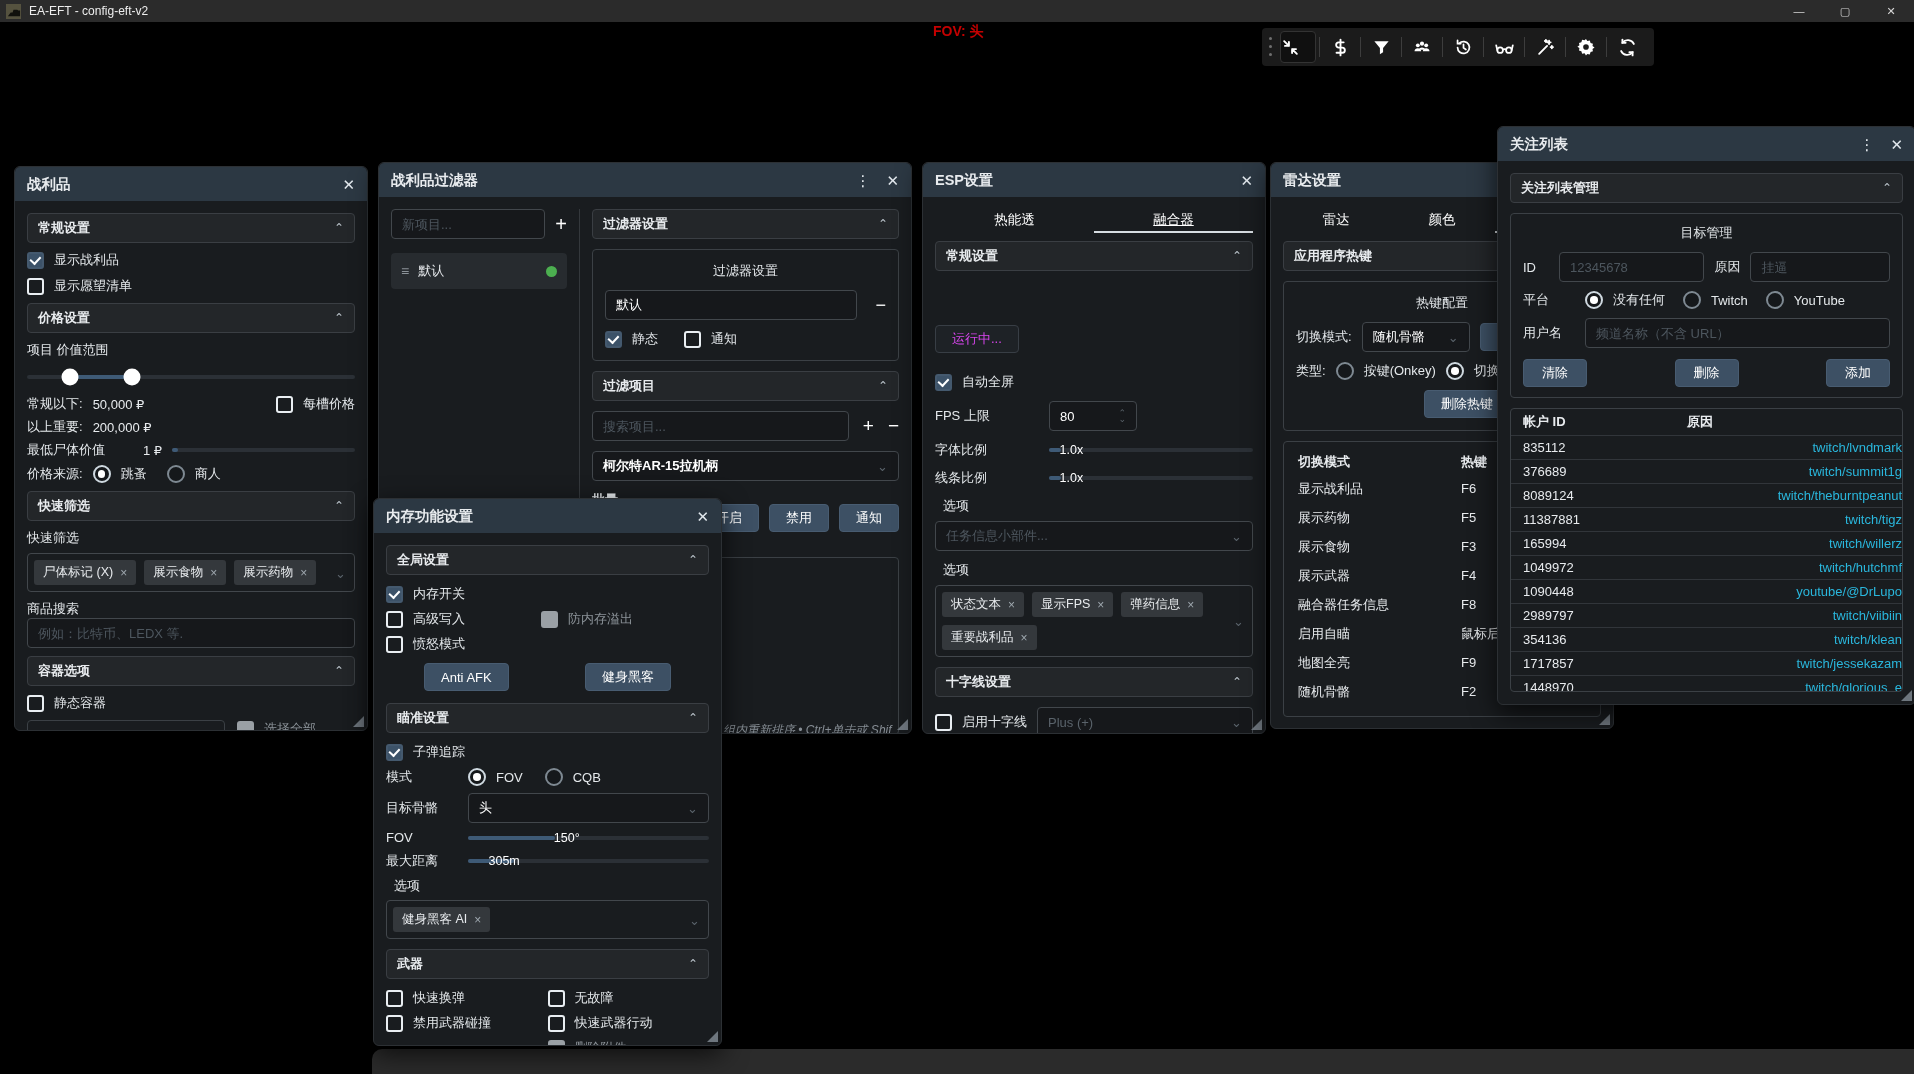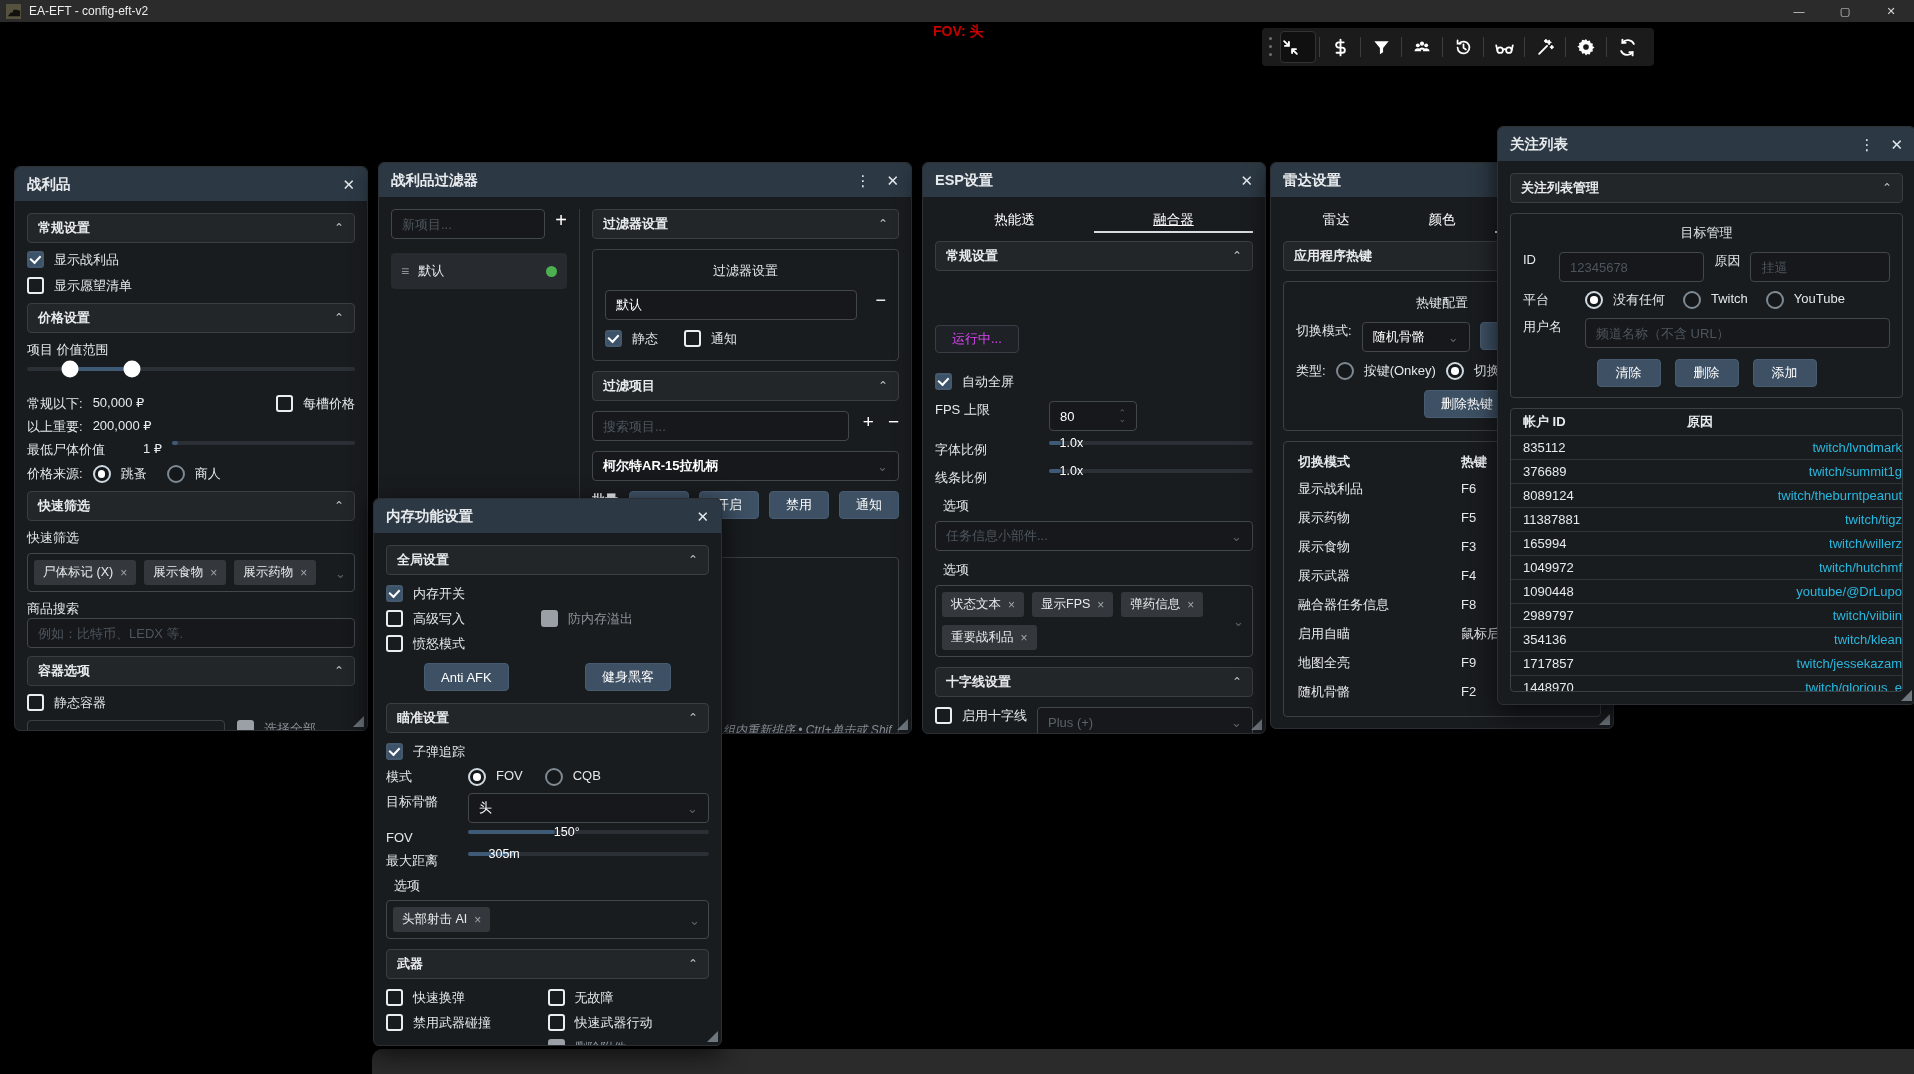--- a/index.html
+++ b/index.html
@@ -27,21 +27,21 @@
   .panel{position:absolute;background:#191c1f;border:1px solid #2c3034;border-radius:6px;
          box-shadow:0 8px 26px rgba(0,0,0,.7);overflow:hidden;}
   .phead{display:flex;align-items:center;gap:10px;height:34px;background:#2c3843;padding:0 12px;
          font-size:14.5px;font-weight:700;border-radius:5px 5px 0 0;}
   .phead .sp{flex:1}
   .hic{color:#e2e8ed;font-size:15px;font-weight:400;line-height:1;}
   .pbody{padding:12px;position:relative;}
   .sec{display:flex;justify-content:space-between;align-items:center;height:30px;background:#232629;
        border:1px solid #3a3e43;border-radius:4px;padding:0 10px;font-weight:700;box-sizing:border-box;}
   .sec .chev{color:#b6bfc6;font-weight:400;font-size:12px;}
-  .crow{display:flex;gap:10px;}
+  .crow{display:flex;align-items:center;gap:10px;}
   .lbl{color:#e4e8eb;}
   .dim{color:#8b9298;}
   .cb{flex:none;width:17px;height:17px;border:2.5px solid #e9eef2;border-radius:3px;box-sizing:border-box;position:relative;}
   .cb.on{background:#3c5268;border-color:#44596e;}
   .cb.on::after{content:"";position:absolute;left:3.2px;top:.2px;width:4.5px;height:8px;border:solid #fff;
                 border-width:0 2.5px 2.5px 0;transform:rotate(43deg);}
   .cb.dis{background:#9aa0a5;border-color:#9aa0a5;}
   .radio{flex:none;width:18px;height:18px;border-radius:50%;border:2px solid #7e8992;box-sizing:border-box;
          background:#15181b;position:relative;}
   .radio.on{border-color:#cfd9e0;}
@@ -630,21 +630,21 @@
           <div class="fill" style="width:19%"></div>
             <span class="sval" style="left:15%">305m</span>
         </div>
       </div>
       <div class="lbl" style="margin:0 0 5px 8px">选项</div>
       <div class="chipbox mmm">
 
         <span class="chev">⌄</span>
 
           <span class="chip">
-            <span>头部射击 AI</span>
+            <span>健身黑客 AI</span>
             <span class="x">×</span>
           </span>
         </div>
       <div class="sec mmm">
         <span>武器</span>
         <span class="chev">⌃</span>
       </div>
       <div style="display:flex">
         <div style="flex:1">
           <div class="crow" style="margin-bottom:7px">
@@ -709,21 +709,21 @@
           <span class="lbl">Twitch</span>
           <span class="radio" style="margin-left:8px"></span>
           <span class="lbl">YouTube</span>
         </div>
         <div class="crow" style="margin-bottom:11px">
           <span class="lbl" style="width:52px">用户名</span>
           <div class="inp" style="flex:1">
             <input placeholder="频道名称（不含 URL）" style="">
           </div>
         </div>
-        <div style="display:flex;justify-content:center;gap:14px">
+        <div style="display:flex;justify-content:space-between;gap:14px">
           <span class="btn" style="width:64px;padding:0">清除</span>
           <span class="btn" style="width:64px;padding:0">删除</span>
           <span class="btn" style="width:64px;padding:0">添加</span>
         </div>
       </div>
       <div class="wtable" style="flex:1;min-height:0">
         <div class="whead">
           <span class="wc1">帐户 ID</span>
           <span>原因</span>
         </div>

